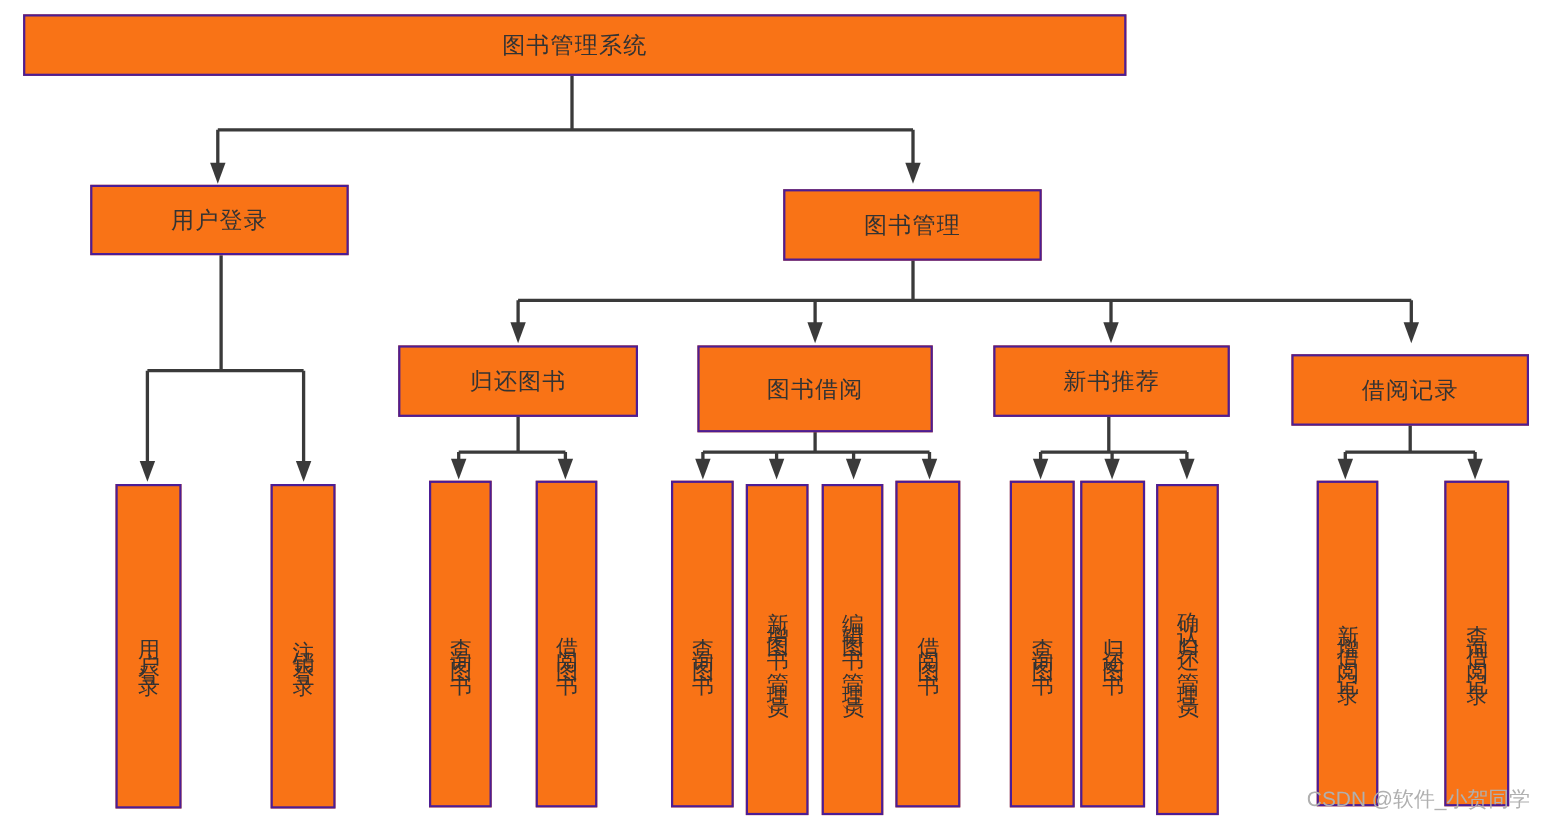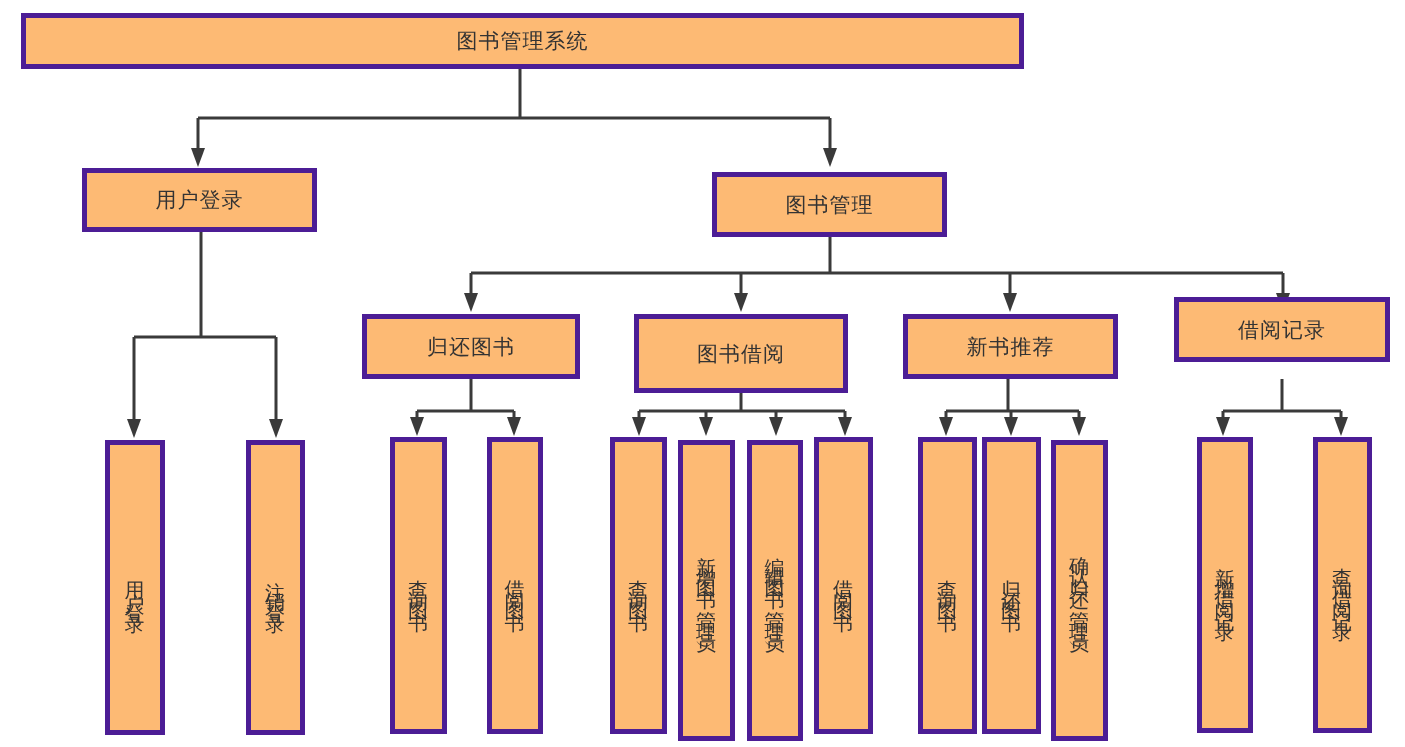--- a/index.html
+++ b/index.html
@@ -8,22 +8,22 @@
     width:1405px;height:747px;
     background:#ffffff;
     font-family:"Liberation Sans","DejaVu Sans",sans-serif;
     color:#333333;
     overflow:hidden;
   }
   .connectors{position:absolute;left:0;top:0;width:1405px;height:747px;}
   .box{
     position:absolute;
     box-sizing:border-box;
-    background:#fdba74;
-    border:5px solid #4c1d95;
+    background:#f97316;
+    border:2px solid #4c1d95;
     display:flex;align-items:center;justify-content:center;
   }
   .hlabel{
     font-size:21px;
     letter-spacing:1px;
     color:#333333;
     white-space:nowrap;
   }
   .vtext{
     writing-mode:vertical-rl;
@@ -100,21 +100,21 @@
 
   <div class="box" style="left:362px;top:314px;width:218px;height:65px">
     <span class="hlabel">归还图书</span>
   </div>
   <div class="box" style="left:634px;top:314px;width:214px;height:79px">
     <span class="hlabel">图书借阅</span>
   </div>
   <div class="box" style="left:903px;top:314px;width:215px;height:65px">
     <span class="hlabel">新书推荐</span>
   </div>
-  <div class="box" style="left:1174px;top:297px;width:216px;height:65px">
+  <div class="box" style="left:1174px;top:322px;width:216px;height:65px">
     <span class="hlabel">借阅记录</span>
   </div>
 
   <div class="box" style="left:105px;top:440px;width:60px;height:295px">
     <span class="vtext">用户登录</span>
   </div>
   <div class="box" style="left:246px;top:440px;width:59px;height:295px">
     <span class="vtext">注销登录</span>
   </div>
 
@@ -148,14 +148,15 @@
     <span class="vtext">确认归还（管理员）</span>
   </div>
 
   <div class="box" style="left:1197px;top:437px;width:56px;height:296px">
     <span class="vtext">新增借阅记录</span>
   </div>
   <div class="box" style="left:1313px;top:437px;width:59px;height:296px">
     <span class="vtext">查询借阅记录</span>
   </div>
 
+  <div class="watermark">CSDN @软件_小贺同学</div>
 
 </div>
 
 </body></html>

